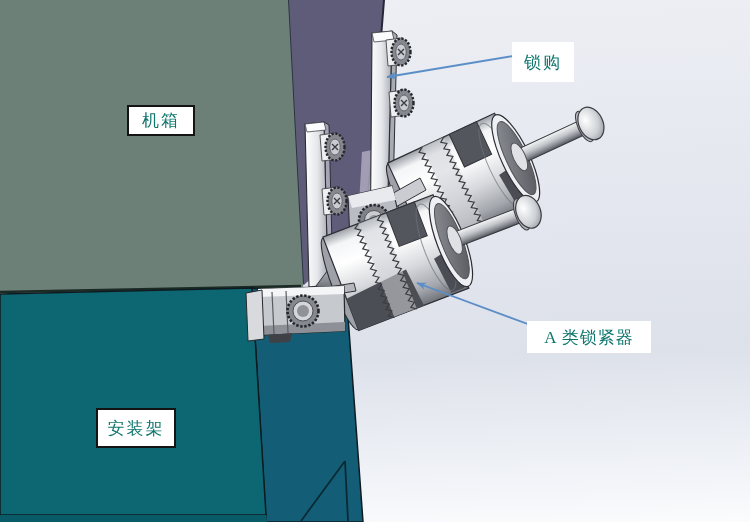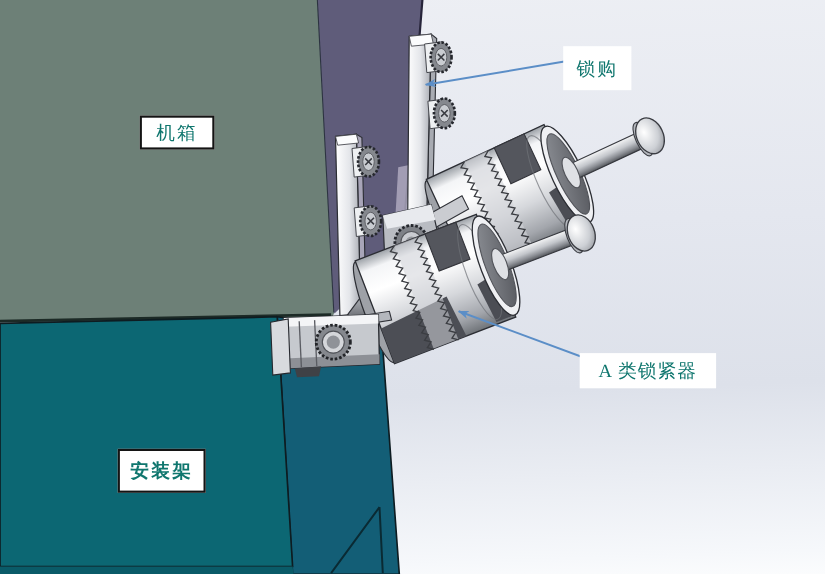--- a/index.html
+++ b/index.html
@@ -167,21 +167,21 @@
   </g>
 
   <line x1="513" y1="56" x2="387" y2="77" stroke="#5b8ec7" stroke-width="1.8" marker-end="url(#arrh)"></line>
   <line x1="544" y1="330" x2="417" y2="283" stroke="#5b8ec7" stroke-width="1.8" marker-end="url(#arrh)"></line>
 </svg>
 
 <div class="callout boxed" style="left:106px;top:105px;width:64px;height:27px;margin-left:21px;">
   <span>机箱</span>
 </div>
 
-<div class="callout boxed" style="left:107px;top:408px;width:76px;height:36px;font-weight:bold;">
+<div class="callout boxed" style="left:96px;top:408px;width:76px;height:36px;">
   <span>安装架</span>
 </div>
 
 <div class="callout" style="left:512px;top:42px;width:62px;height:40px;">
   <span>锁购</span>
 </div>
 
 <div class="callout" style="left:527px;top:321px;width:124px;height:32px;letter-spacing:1px;">
   <span>A 类锁紧器</span>
 </div>

